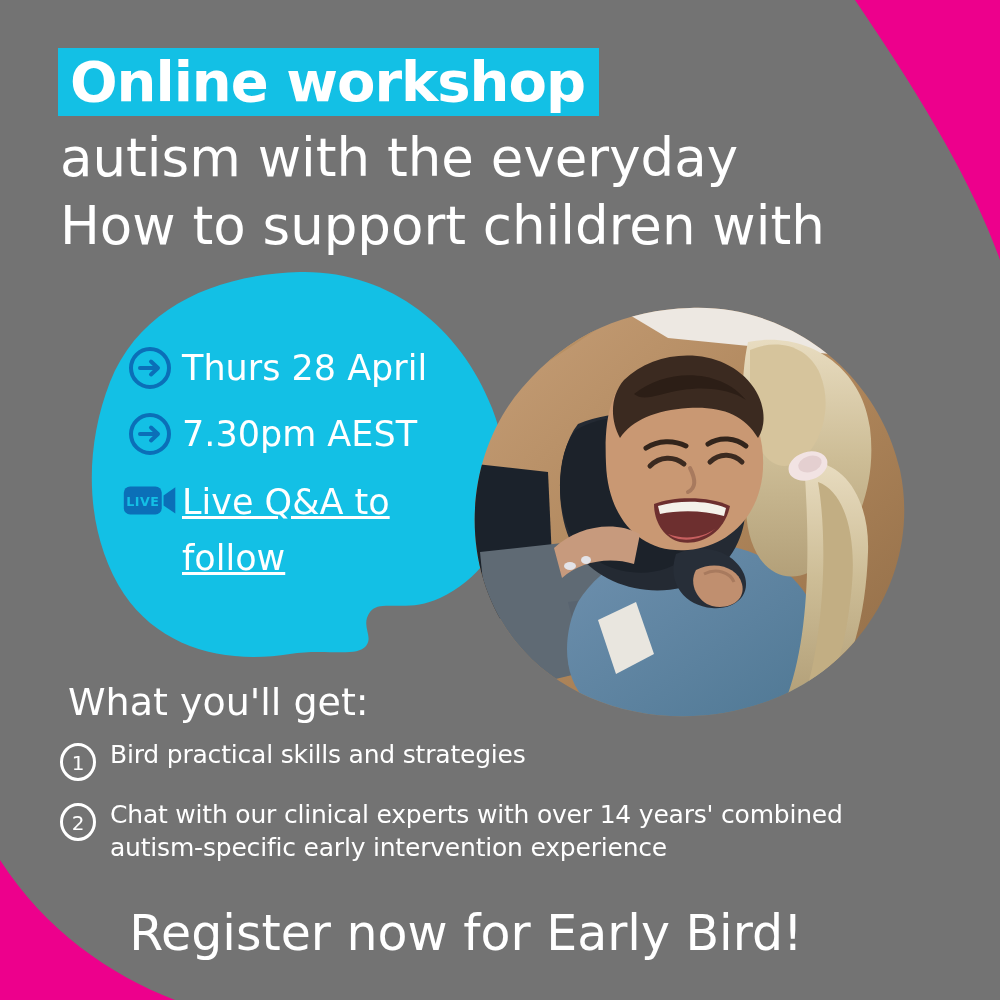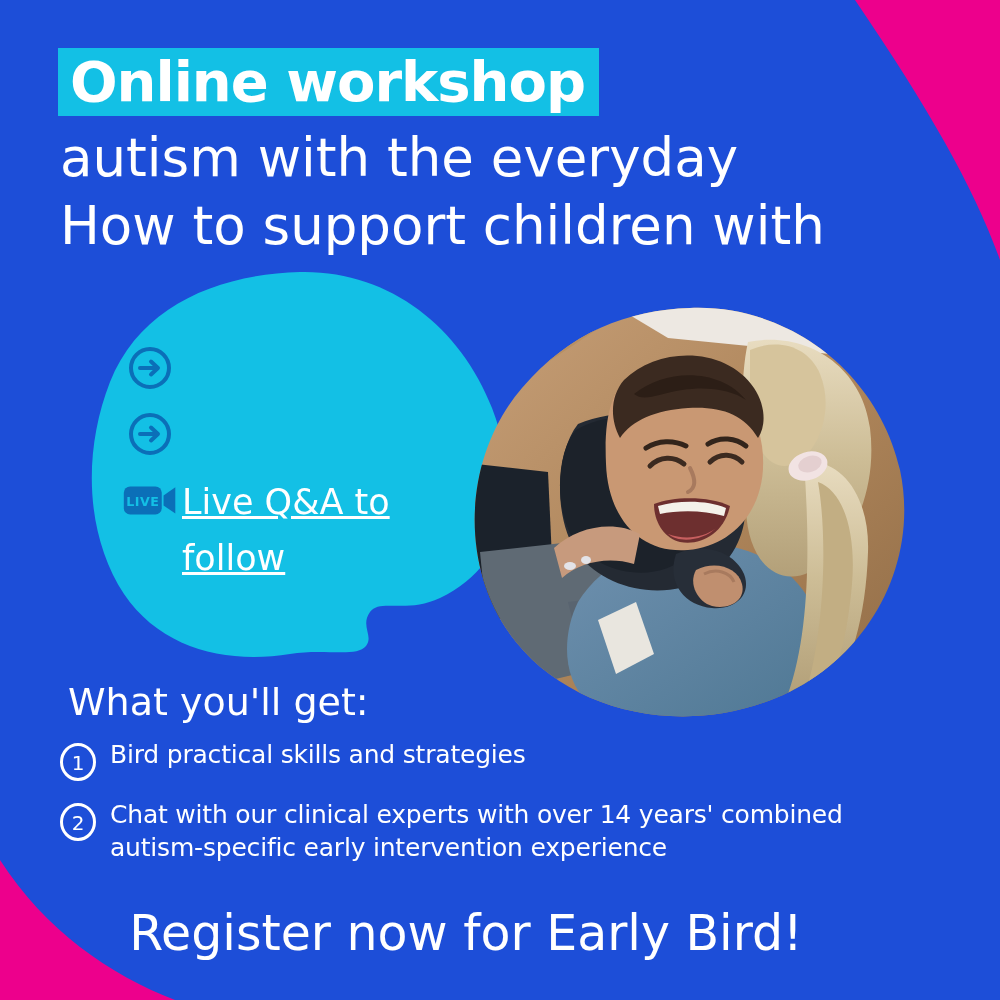--- a/index.html
+++ b/index.html
@@ -5,21 +5,21 @@
   html,body{margin:0;padding:0;}
   body{
     width:1000px;height:1000px;
     background:#0B7DC4;
     font-family:"Liberation Sans", sans-serif;
     overflow:hidden;
   }
   .poster{
     position:relative;
     width:1000px;height:1000px;
-    background:#1d4ed8;
+    background:#737373;
     overflow:hidden;
   }
 
   
   .corner-svg{
     position:absolute;top:0;left:0;
     width:1000px;height:1000px;
     pointer-events:none;
   }
 
@@ -174,29 +174,31 @@
 
   <div class="info-list">
 
     <div class="info-row">
       <span class="info-icon">
         <svg width="46" height="46" viewBox="0 0 46 46">
           <circle cx="23" cy="23" r="19" fill="none" stroke="#0B6FB8" stroke-width="4"></circle>
           <path d="M13,23 L30,23 M24,16.5 L31,23 L24,29.5" fill="none" stroke="#0B6FB8" stroke-width="4" stroke-linecap="round" stroke-linejoin="round"></path>
         </svg>
       </span>
+      <span class="info-text">Thurs 28 April</span>
     </div>
 
     <div class="info-row">
       <span class="info-icon">
         <svg width="46" height="46" viewBox="0 0 46 46">
           <circle cx="23" cy="23" r="19" fill="none" stroke="#0B6FB8" stroke-width="4"></circle>
           <path d="M13,23 L30,23 M24,16.5 L31,23 L24,29.5" fill="none" stroke="#0B6FB8" stroke-width="4" stroke-linecap="round" stroke-linejoin="round"></path>
         </svg>
       </span>
+      <span class="info-text">7.30pm AEST</span>
     </div>
 
     <div class="info-row live">
       <span class="info-icon">
         <svg width="62" height="46" viewBox="0 0 62 46">
           <rect x="2" y="8" width="42" height="31" rx="7" fill="#0B6FB8"></rect>
           <path d="M46,18 L59,9 L59,38 L46,29 Z" fill="#0B6FB8"></path>
           <text x="23" y="29.5" text-anchor="middle" fill="#13C0E5" font-family="DejaVu Sans, sans-serif" font-size="14" font-weight="bold" letter-spacing="0.5">LIVE</text>
         </svg>
       </span>

